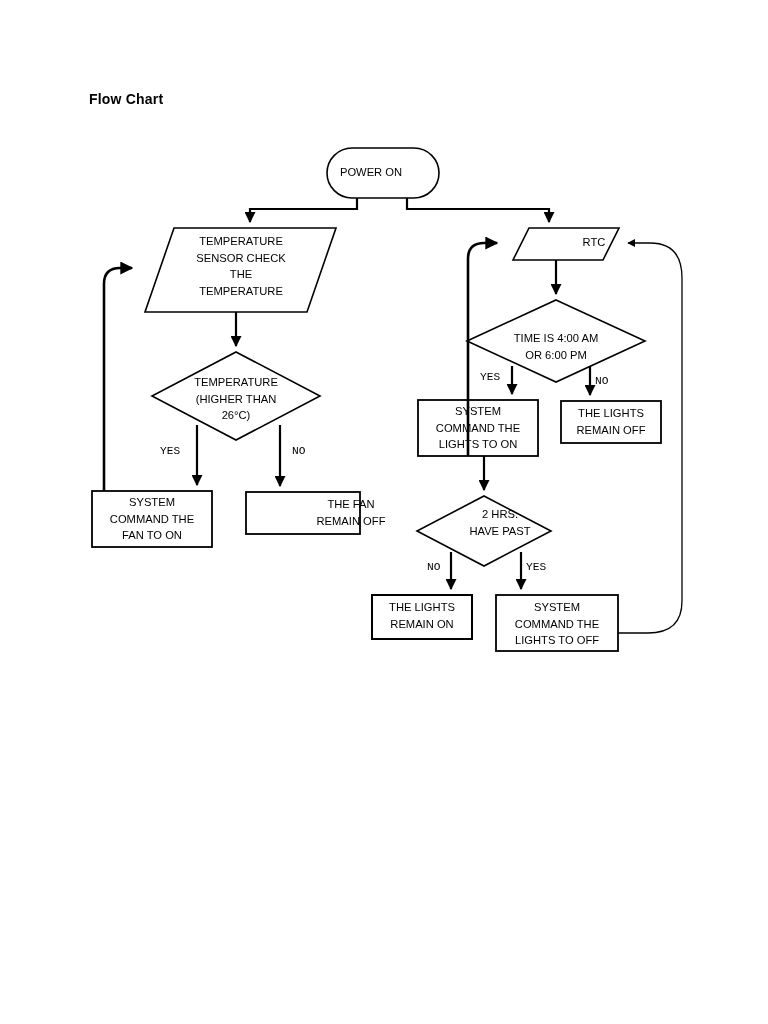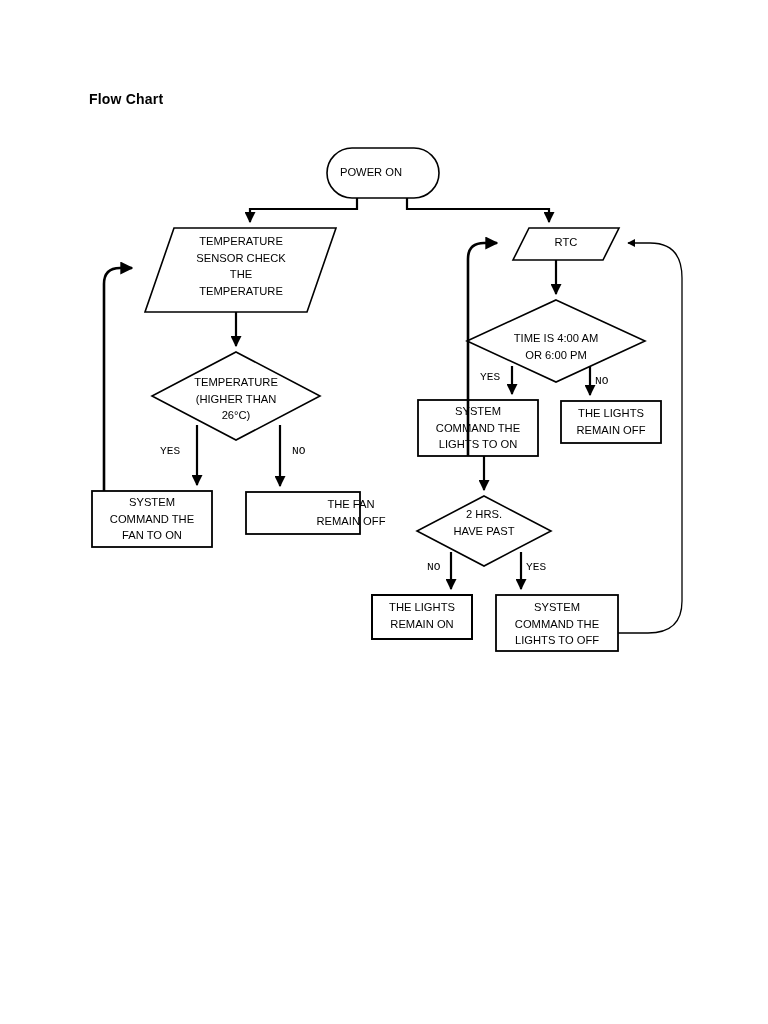--- a/index.html
+++ b/index.html
@@ -130,33 +130,33 @@
 (HIGHER THAN
 26°C)</div>
 
 <div class="node-label" style="left:92px; top:494px; width:120px;">SYSTEM
 COMMAND THE
 FAN TO ON</div>
 
 <div class="node-label" style="left:246px; top:496px; width:114px;padding-left:48px;">THE FAN
 REMAIN OFF</div>
 
-<div class="node-label" style="left:516px; top:234px; width:100px;">RTC</div>
+<div class="node-label" style="left:544px; top:234px; width:100px;">RTC</div>
 
 <div class="node-label" style="left:481px; top:330px; width:150px;">TIME IS 4:00 AM
 OR 6:00 PM</div>
 
 <div class="node-label" style="left:418px; top:403px; width:120px;">SYSTEM
 COMMAND THE
 LIGHTS TO ON</div>
 
 <div class="node-label" style="left:561px; top:405px; width:100px;">THE LIGHTS
 REMAIN OFF</div>
 
-<div class="node-label" style="left:424px; top:506px; width:120px;">2 HRS.
+<div class="node-label" style="left:440px; top:506px; width:120px;">2 HRS.
 HAVE PAST</div>
 
 <div class="node-label" style="left:372px; top:599px; width:100px;">THE LIGHTS
 REMAIN ON</div>
 
 <div class="node-label" style="left:496px; top:599px; width:122px;">SYSTEM
 COMMAND THE
 LIGHTS TO OFF</div>
 
 <div class="edge-label" style="left:160px; top:444px;">YES</div>

